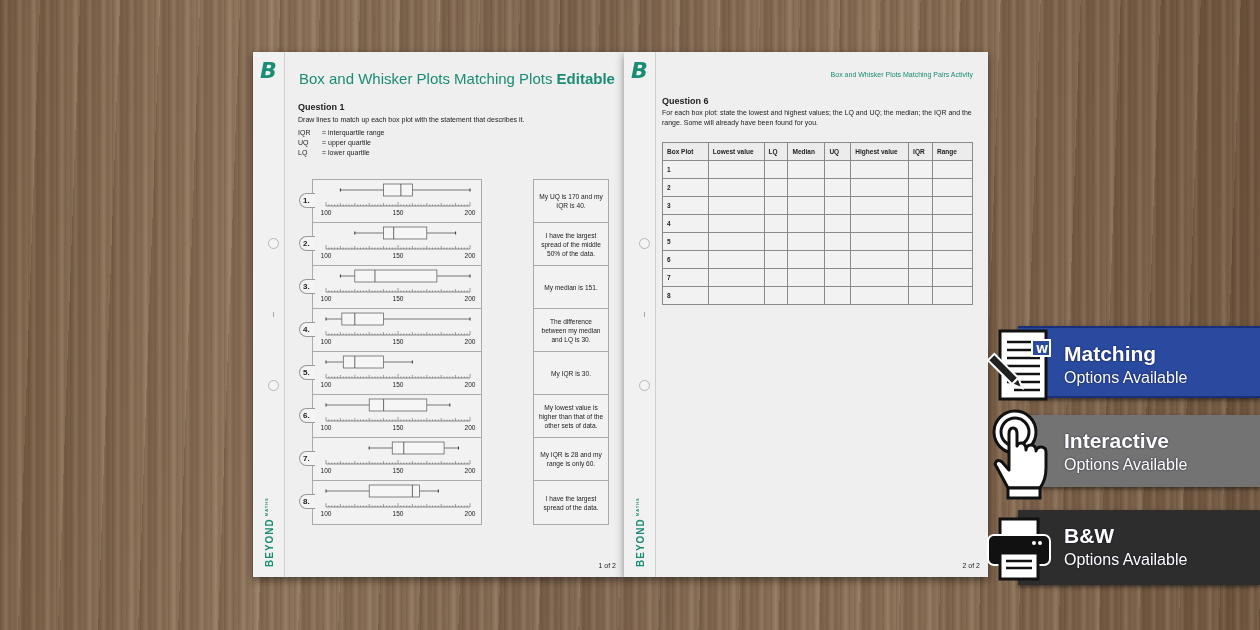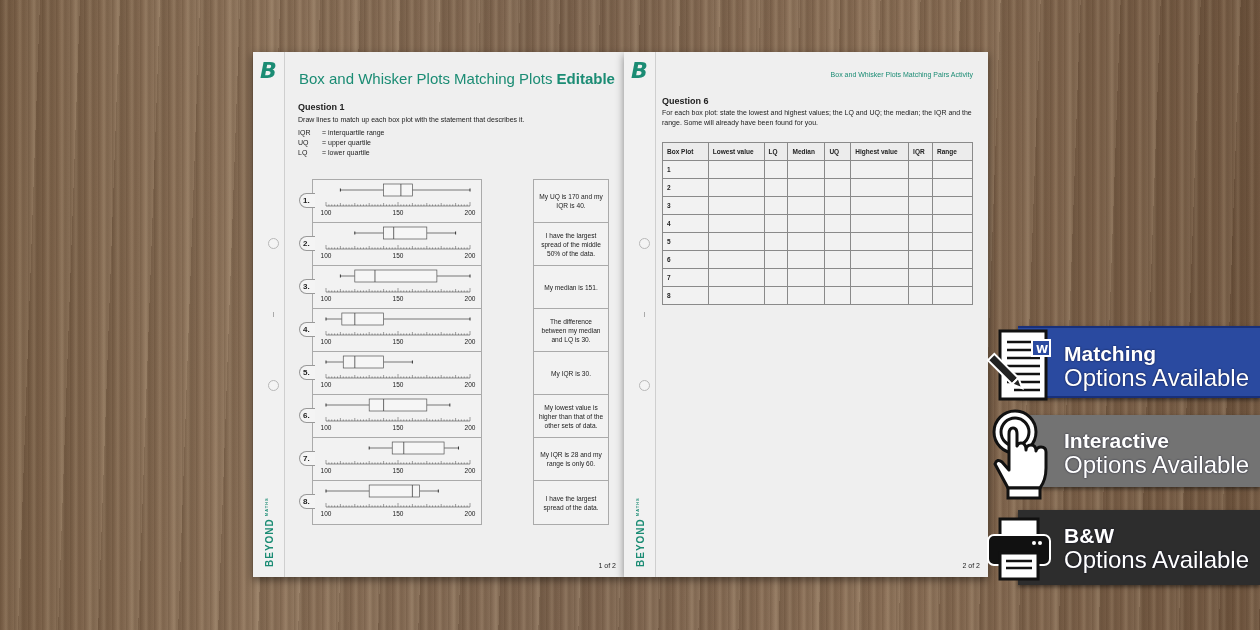--- a/index.html
+++ b/index.html
@@ -107,21 +107,21 @@
   .banner.editable { top: 326px; background: #2a4aa0; border-top: 2px solid #18307a; border-bottom: 2px solid #18307a; }
   .banner.interactive { top: 415px; background: #737373; }
   .banner.bw { top: 510px; background: #2d2d2d; height: 75px; }
   .banner .b-title {
     position: absolute; left: 46px; top: 14px;
     font-size: 21px; font-weight: bold; line-height: 24px;
     text-shadow: 0 0 2px rgba(0,0,30,0.8);
   }
   .banner .b-sub {
     position: absolute; left: 46px; top: 39px;
-    font-size: 24px; line-height: 22px;
+    font-size: 16px; line-height: 22px;
     text-shadow: 0 0 2px rgba(0,0,30,0.8);
     white-space: nowrap;
   }
   .banner-icon { position: absolute; }
 </style>
 </head>
 <body>
 
 <div class="page p1">
   <div class="gutter">

